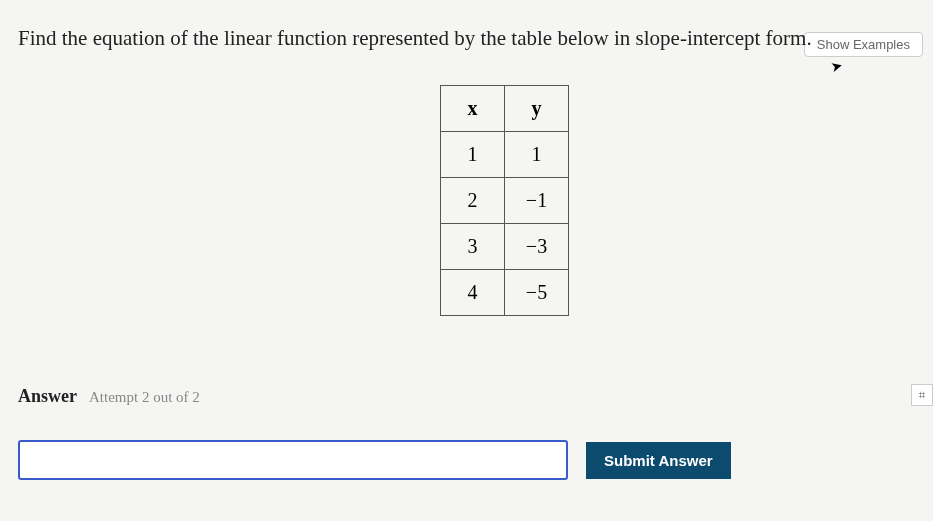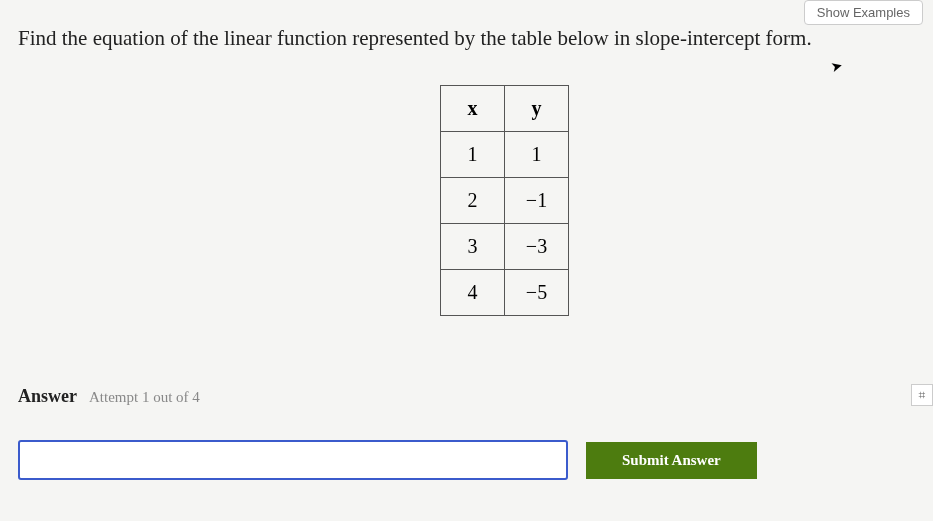--- a/index.html
+++ b/index.html
@@ -23,20 +23,21 @@
       gap: 10px;
     }
     .top-button {
       border: 1px solid #ccc;
       border-radius: 4px;
       padding: 4px 12px;
       font-size: 13px;
       color: #666;
       background: #fff;
       font-family: Arial, sans-serif;
+      margin-top: 32px;
     }
     .question-text {
       position: absolute;
       top: 24px;
       left: 18px;
       right: 18px;
       font-size: 21px;
       color: #222;
       line-height: 1.4;
     }
@@ -92,26 +93,26 @@
       height: 40px;
       border: 2px solid #3b5bcc;
       border-radius: 3px;
       padding: 6px 12px;
       font-size: 18px;
       font-family: Georgia, serif;
       outline: none;
       background: #fff;
     }
     .submit-button {
-      background: #4d7c0f;
+      background: #0c4a6e;
       color: #fff;
       border: none;
-      padding: 10px 36px;
+      padding: 10px 18px;
       font-size: 15px;
-      font-family: Liberation Serif, serif;
+      font-family: Liberation Sans, sans-serif;
       font-weight: bold;
       cursor: pointer;
     }
     .cursor-icon {
       position: absolute;
       top: 58px;
       right: 90px;
       font-size: 14px;
       color: #000;
       transform: rotate(-15deg);
@@ -164,21 +165,21 @@
     </tr>
     <tr>
       <td>4</td>
       <td>−5</td>
     </tr>
   </tbody>
 </table>
 
 <div class="answer-section">
   <span class="answer-label">Answer</span>
-  <span class="attempt-label">Attempt 1 out of 4</span>
+  <span class="attempt-label">Attempt 2 out of 2</span>
 </div>
 
 <div class="answer-row">
   <input type="text" class="answer-input" value="" style="">
   <button class="submit-button">Submit Answer</button>
 </div>
 
 <div class="side-icon">⌗</div>
 
 </body></html>

